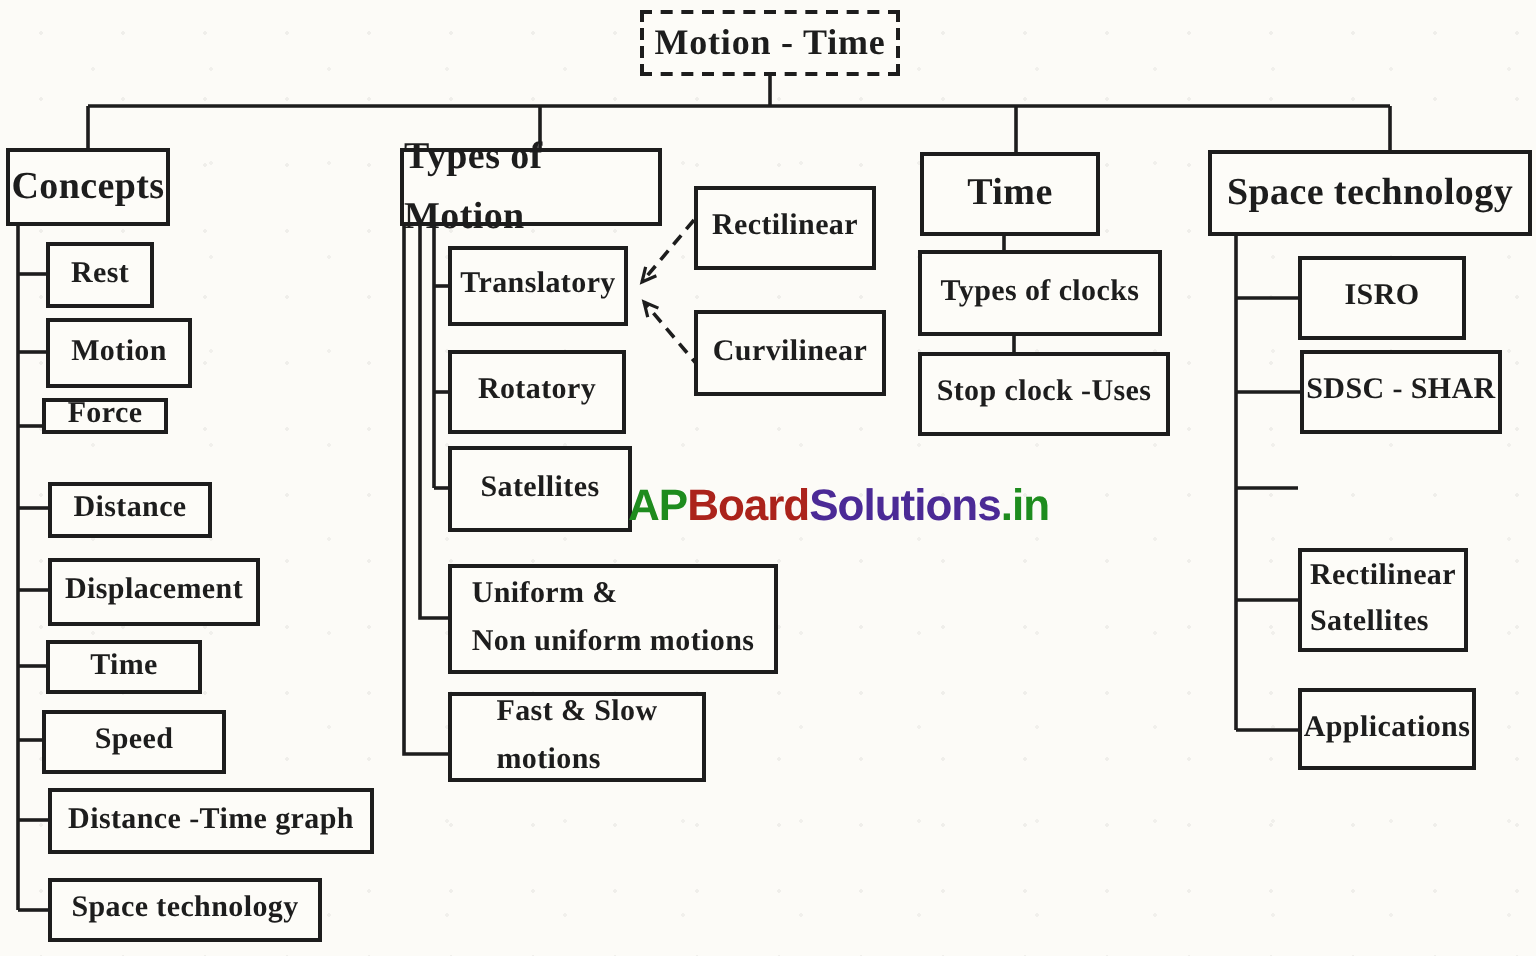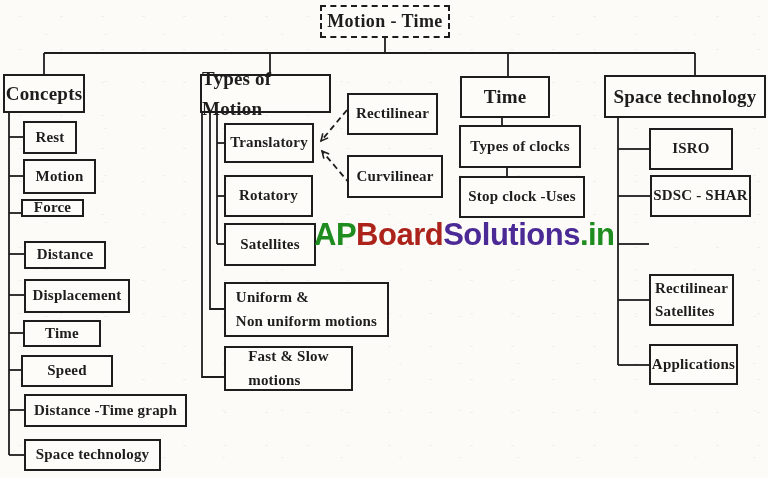--- a/index.html
+++ b/index.html
@@ -37,24 +37,24 @@
   }
   .box.root {
     border-style: dashed;
     font-size: 18px;
     letter-spacing: 0.4px;
   }
   .box.head { font-size: 19px; }
   .watermark {
     position: absolute;
     left: 314px;
-    top: 217px;
+    top: 240px;
     font-family: "Liberation Sans", "DejaVu Sans", sans-serif;
     font-weight: 700;
-    font-size: 31px;
+    font-size: 22px;
     letter-spacing: -0.5px;
     white-space: nowrap;
   }
 </style>
 </head>
 <body>
 
 <div class="canvas">
 
   <svg class="connectors" viewBox="0 0 768 478">

